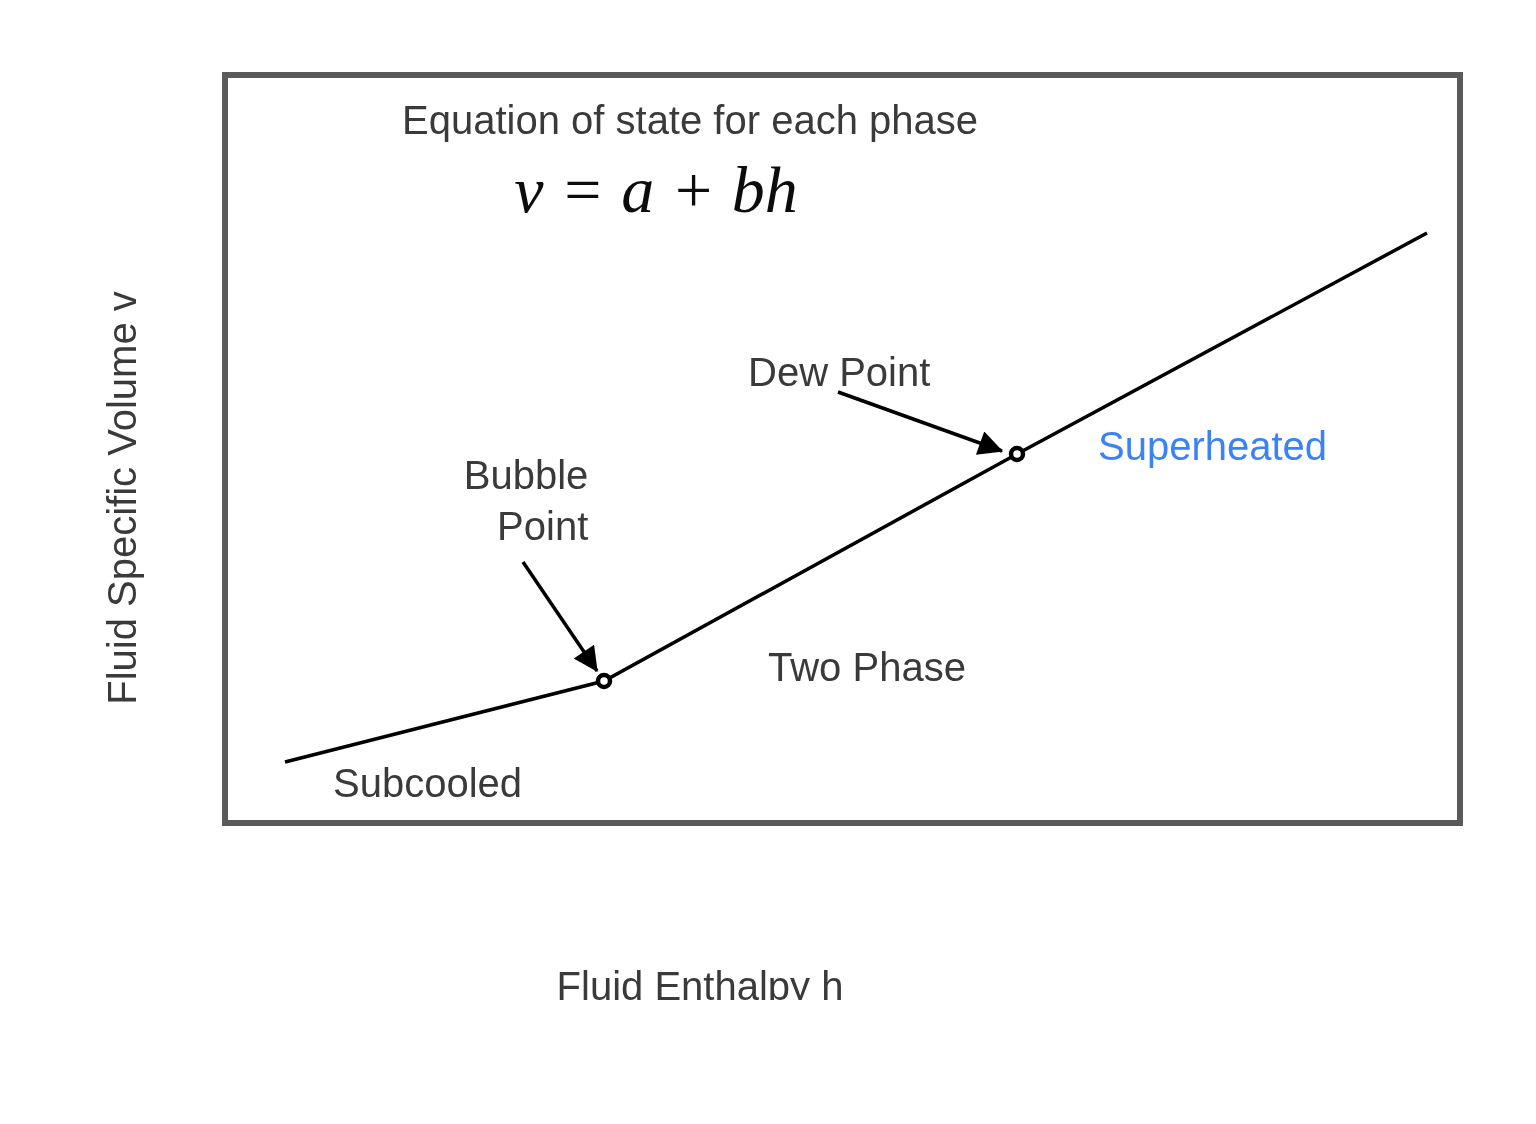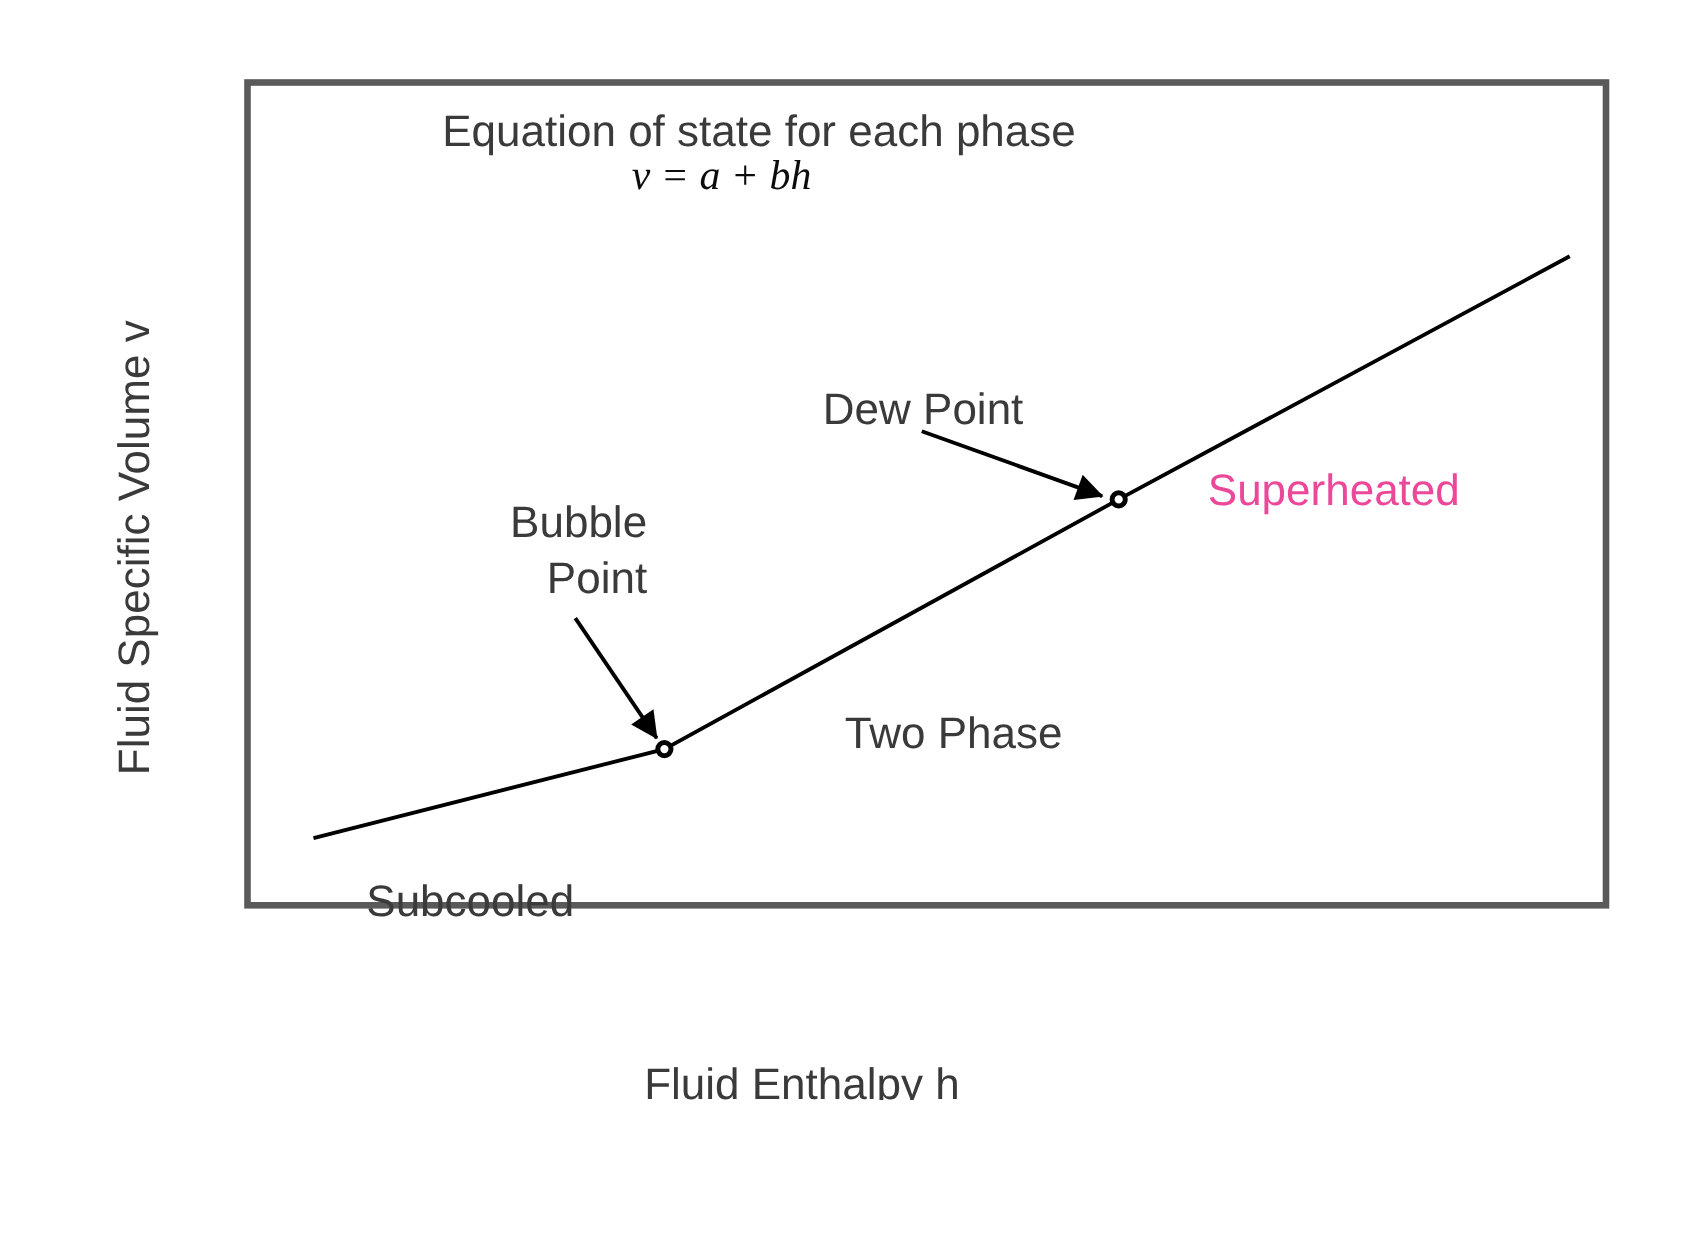--- a/index.html
+++ b/index.html
@@ -37,47 +37,47 @@
     line-height: 1.2;
     white-space: nowrap;
   }
   .title {
     left: 690px;
     top: 96px;
     transform: translateX(-50%);
   }
   .equation {
     left: 656px;
-    top: 138px;
+    top: 150px;
     transform: translateX(-50%);
     font-family: "Liberation Serif", serif;
     font-style: italic;
-    font-size: 38px;
+    font-size: 66px;
     color: #0c0c0c;
   }
   .y-axis {
     left: 122px;
     top: 498px;
     transform: translate(-50%, -50%) rotate(-90deg);
   }
   .x-axis {
-    left: 729px;
+    left: 700px;
     top: 962px;
     transform: translateX(-50%);
   }
   .bubble {
     left: 526px;
     top: 450px;
     transform: translateX(-50%);
     text-align: right;
     white-space: pre-line;
     line-height: 51px;
   }
   .dew        { left: 748px;  top: 348px; }
-  .subcooled  { left: 333px;  top: 796px; }
+  .subcooled  { left: 333px;  top: 759px; }
   .twophase   { left: 740px;  top: 643px; }
   .superheated{ left: 1098px; top: 422px; }
 </style>
 </head>
 <body>
 
 <div class="canvas">
 
   <div class="plot-box" style="border-color: rgb(90, 90, 90);"></div>
 
@@ -110,15 +110,15 @@
 
   <div class="label bubble" style="color: rgb(58, 58, 58);">Bubble
 Point</div>
 
   <div class="label dew" style="color: rgb(58, 58, 58);">Dew Point</div>
 
   <div class="label subcooled" style="color: rgb(58, 58, 58);">Subcooled</div>
 
   <div class="label twophase" style="color: rgb(58, 58, 58); margin-left: 28px;">Two Phase</div>
 
-  <div class="label superheated" style="color: #ec4899;">Superheated</div>
+  <div class="label superheated" style="color: #3b82f6;">Superheated</div>
 
 </div>
 
 </body></html>

